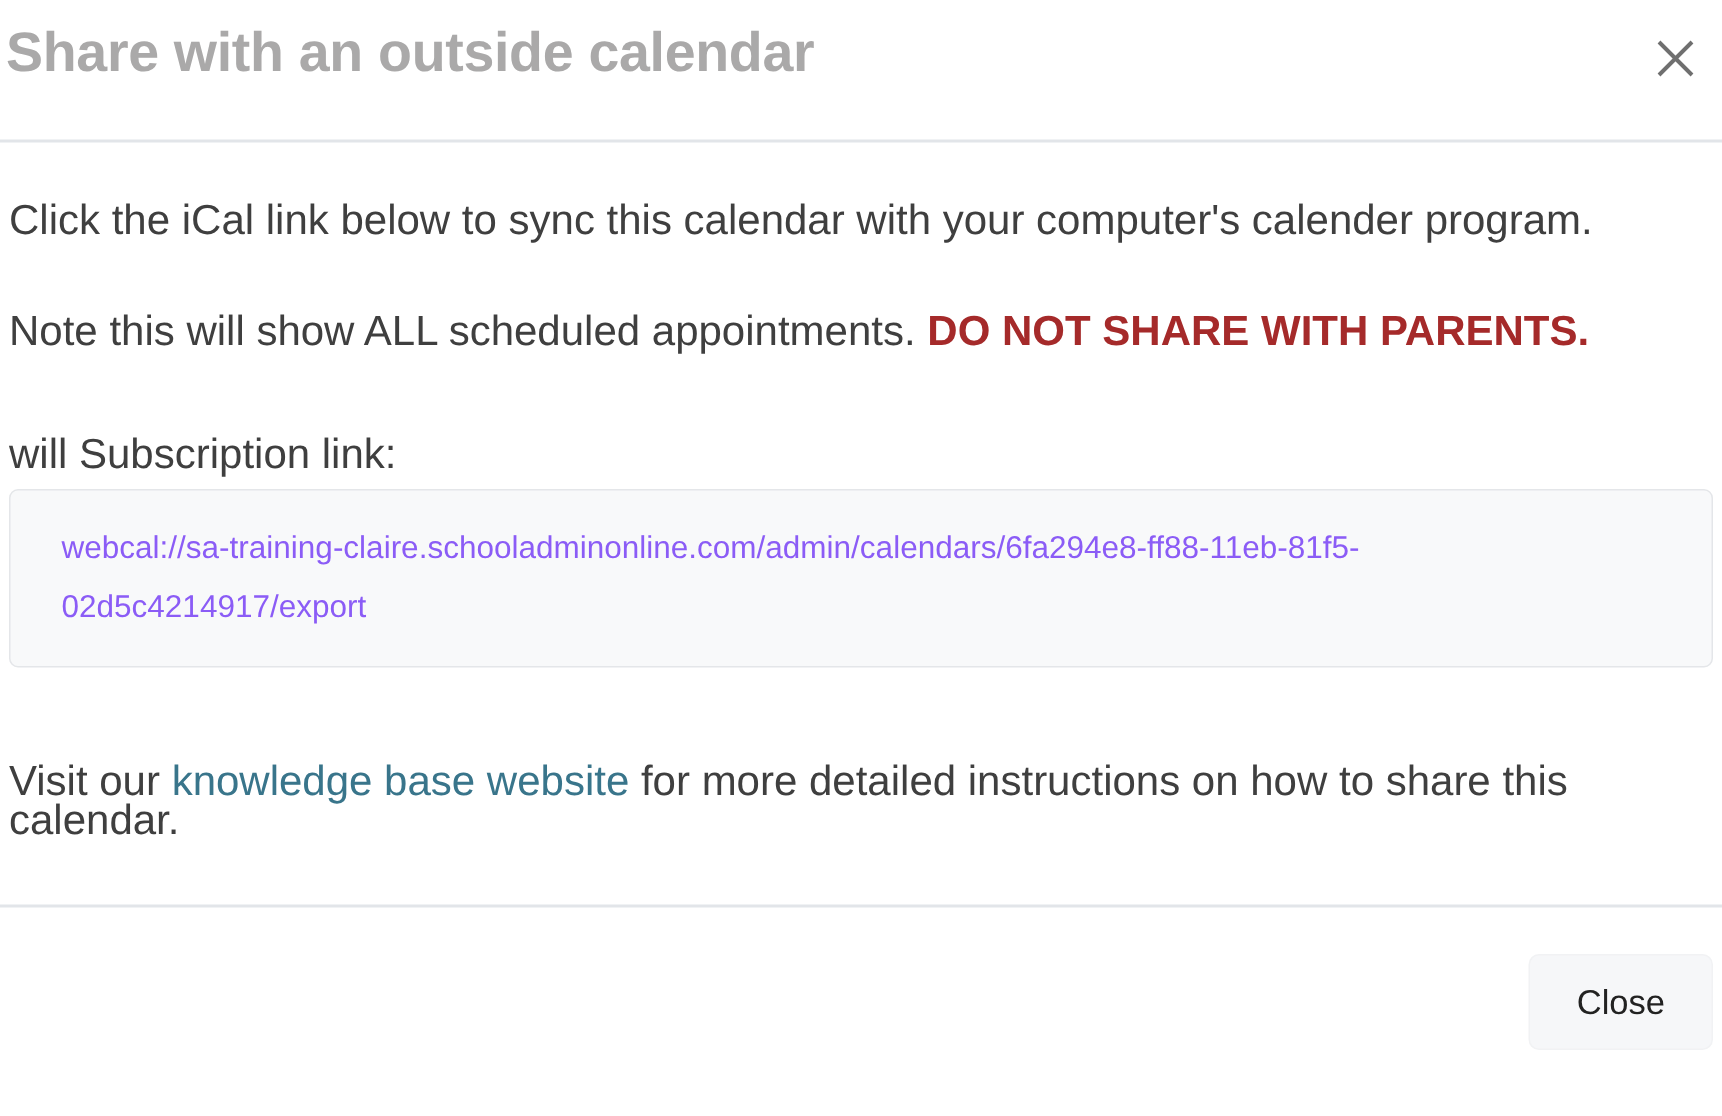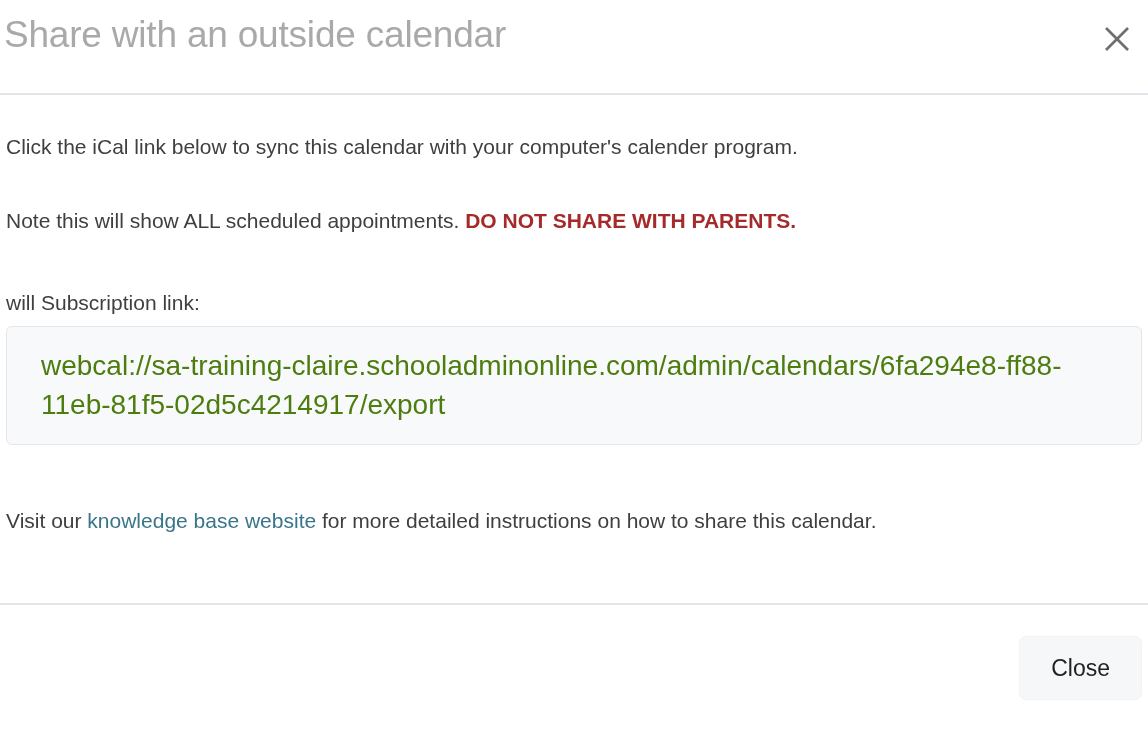--- a/index.html
+++ b/index.html
@@ -30,21 +30,21 @@
     height: 95px;
     box-sizing: border-box;
     border-bottom: 2px solid #e2e5e9;
     display: flex;
     align-items: flex-start;
     padding: 12px 0 0 4px;
   }
   .modal-title {
     font-size: 37px;
     line-height: 46px;
-    font-weight: normal;
+    font-weight: bold;
     color: #aaa9a9;
     letter-spacing: -0.2px;
     white-space: nowrap;
   }
   .close-icon {
     position: absolute;
     top: 16px;
     right: 8px;
     width: 46px;
     height: 46px;
@@ -57,21 +57,21 @@
     padding: 0;
   }
   .close-icon svg { display: block; }
 
   
   .modal-body {
     padding: 0 6px;
     position: relative;
   }
   .para {
-    font-size: 21px;
+    font-size: 28px;
     line-height: 26px;
     color: #3f3f3f;
     margin: 0;
     padding: 0;
   }
   .p1 { position: absolute; left: 6px; top: 39px; }
   .p2 { position: absolute; left: 6px; top: 113px; }
   .p3 { position: absolute; left: 6px; top: 195px; }
   .p4 { position: absolute; left: 6px; top: 413px; }
 
@@ -85,23 +85,23 @@
     left: 6px;
     top: 231px;
     width: 1136px;
     box-sizing: border-box;
     background: #f8f9fa;
     border: 1px solid #e4e6e9;
     border-radius: 6px;
     padding: 19px 34px 20px 34px;
   }
   .url-link {
-    font-size: 28px;
+    font-size: 21px;
     line-height: 39px;
-    color: #4d7c0f;
+    color: #8b5cf6;
     text-decoration: none;
     word-break: break-word;
     display: block;
     cursor: pointer;
   }
   .inline-link {
     color: #39758b;
     text-decoration: none;
     cursor: pointer;
   }

